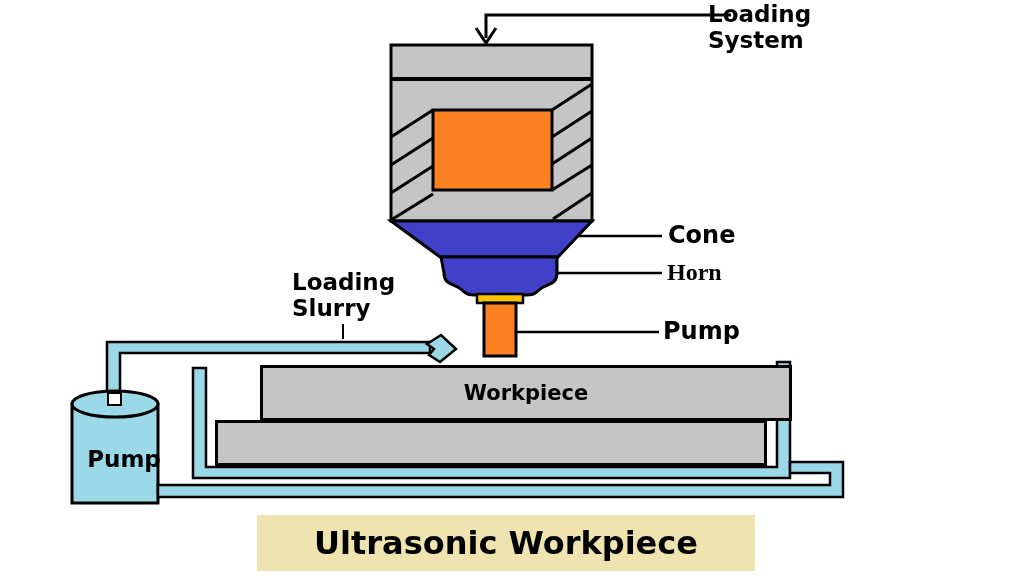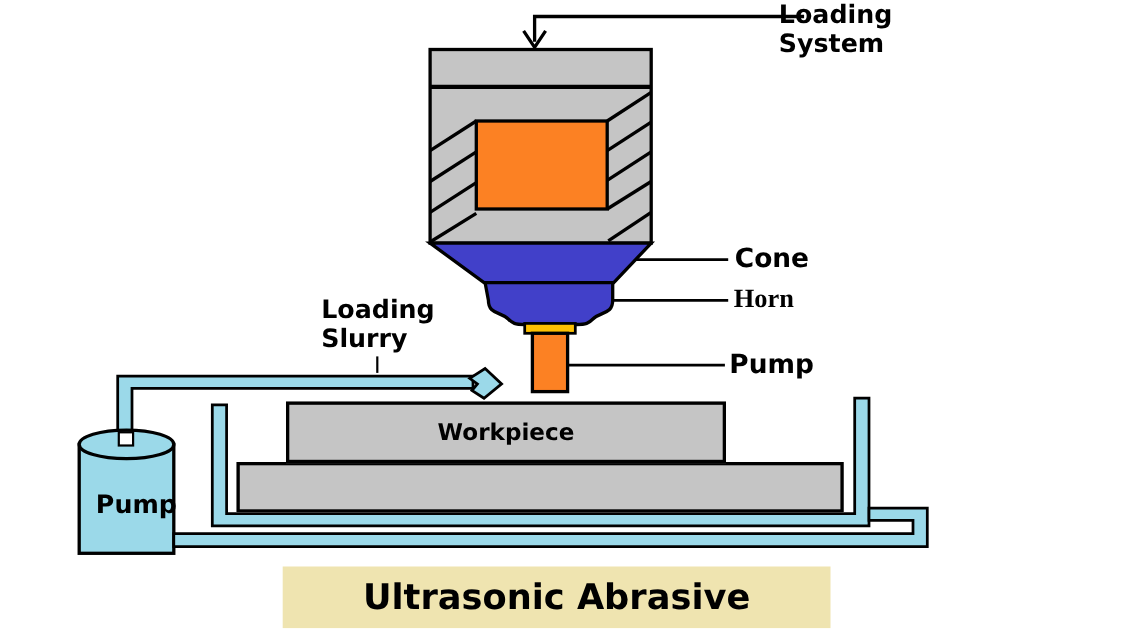--- a/index.html
+++ b/index.html
@@ -22,21 +22,21 @@
   .lbl-loading{left:692px;top:1px;font-size:23px;margin-left:16px;}
   .lbl-cone{left:668px;top:222px;font-size:24px;}
   .lbl-horn{left:667px;top:259px;font-size:24px;font-family:Liberation Serif, serif;}
   .lbl-tool{left:663px;top:318px;font-size:24px;}
   .lbl-slurry{left:292px;top:269px;font-size:23px;}
   .block{
     position:absolute;background:var(--body-gray);border:3px solid var(--outline);
     box-sizing:border-box;
   }
   .wp-bottom{left:215px;top:420px;width:552px;height:46px;}
-  .wp-top{left:260px;top:365px;width:400px;height:56px;display:flex;align-items:center;justify-content:center;}
+  .wp-top{left:260px;top:365px;width:532px;height:56px;display:flex;align-items:center;justify-content:center;}
   .lbl-workpiece{position:static;font-size:21px;}
   .lbl-pump{left:72px;top:446px;width:104px;text-align:center;font-size:23px;}
   .title-box{
     position:absolute;left:257px;top:515px;width:498px;height:56px;
     background:var(--title-bg);display:flex;align-items:center;justify-content:center;
   }
   .title-text{font-size:32px;font-weight:bold;color:var(--outline);}
 </style>
 </head>
 <body>
@@ -102,16 +102,16 @@
   <div class="lbl lbl-loading">Loading
 System</div>
   <div class="lbl lbl-cone">Cone</div>
   <div class="lbl lbl-horn">Horn</div>
   <div class="lbl lbl-tool">Pump</div>
   <div class="lbl lbl-slurry">Loading
 Slurry</div>
   <div class="lbl lbl-pump">Pump</div>
 
   <div class="title-box">
-    <span class="title-text">Ultrasonic Abrasive</span>
+    <span class="title-text">Ultrasonic Workpiece</span>
   </div>
 
 </div>
 
 </body></html>

